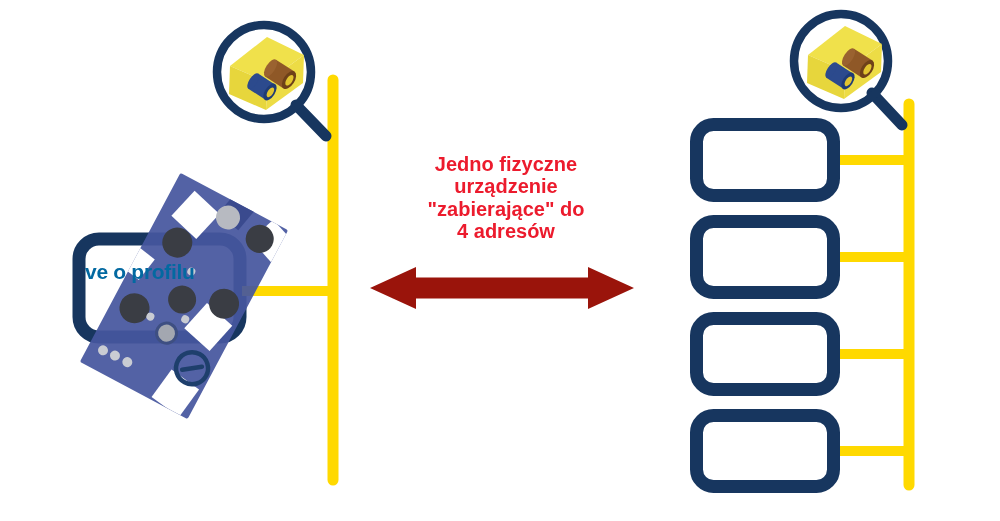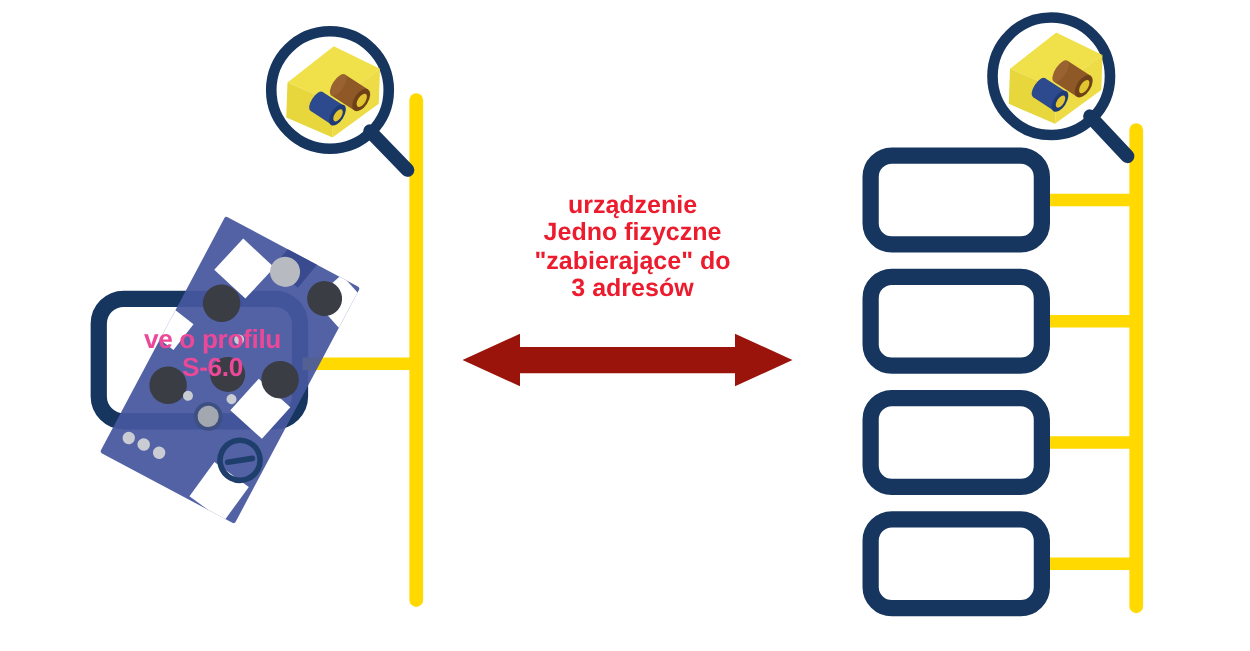--- a/index.html
+++ b/index.html
@@ -3,22 +3,22 @@
 <meta charset="utf-8">
 <style>
   html,body{margin:0;padding:0;background:#ffffff;}
   .stage{
     position:relative;width:1000px;height:521px;background:#ffffff;overflow:hidden;
     font-family:"Liberation Sans",sans-serif;
   }
   .stage svg{position:absolute;left:0;top:0;}
   .pcb-label{
     position:absolute;left:85px;top:260px;width:170px;
-    text-align:center;font-weight:bold;font-size:21px;line-height:23px;
-    color:#ec4899;letter-spacing:-0.3px;
+    text-align:left;font-weight:bold;font-size:21px;line-height:23px;
+    color:#0369a1;letter-spacing:-0.3px;
   }
   .annotation{
     position:absolute;left:378px;top:153px;width:256px;
     text-align:center;font-weight:bold;font-size:20px;line-height:22.4px;
     color:#ec1b2d;
   }
 </style>
 </head>
 <body>
 
@@ -111,23 +111,22 @@
     <g>
       <line x1="872" y1="93" x2="902" y2="125" stroke="#17365f" stroke-width="11" stroke-linecap="round"></line>
       <circle cx="841" cy="61" r="47" fill="none" stroke="#17365f" stroke-width="8.5"></circle>
       <use href="#busdev" transform="translate(842,59)"></use>
     </g>
   </g>
 </svg>
 
 <div class="pcb-label">
   <div>ve o profilu</div>
-  <div>S-6.0</div>
 </div>
 
 <div class="annotation">
+  <div>Jedno fizyczne</div>
   <div>urządzenie</div>
-  <div>Jedno fizyczne</div>
   <div>"zabierające" do</div>
-  <div>3 adresów</div>
+  <div>4 adresów</div>
 </div>
 
 </div>
 
 </body></html>

